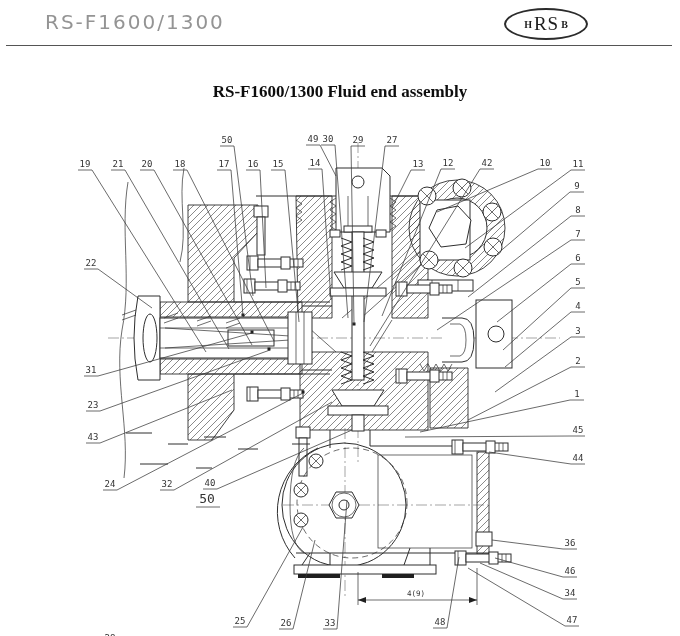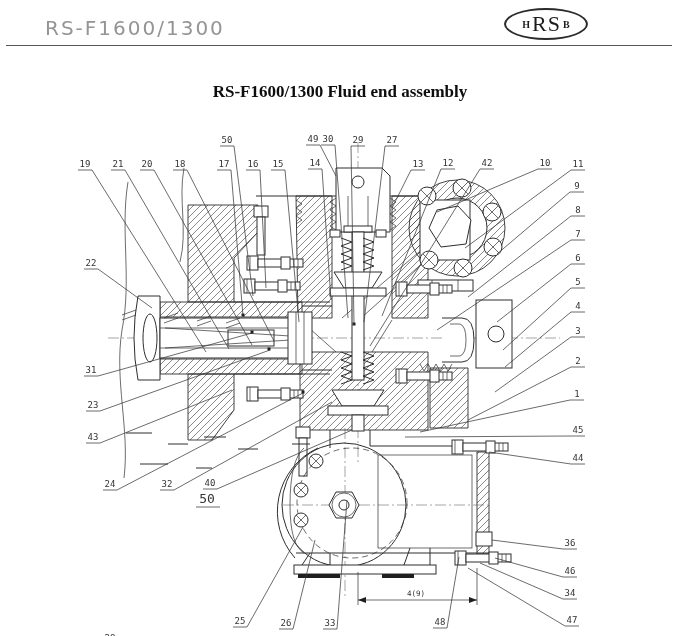--- a/index.html
+++ b/index.html
@@ -1,32 +1,32 @@
 <!DOCTYPE html>
 <html><head>
 <meta charset="utf-8">
 <style>
   html,body{margin:0;padding:0;}
   body{
     width:680px;height:636px;position:relative;background:#ffffff;
     font-family:"Liberation Sans",sans-serif;overflow:hidden;
   }
   
-  .hdr{position:absolute;top:16px;left:45px;display:flex;align-items:baseline;gap:100px;
+  .hdr{position:absolute;top:10px;left:45px;display:flex;align-items:baseline;gap:100px;
        color:#949494;font-family:"DejaVu Sans",sans-serif;}
   .hdr .model{font-size:20px;letter-spacing:2px;}
   .hdr .product{font-size:20px;letter-spacing:3px;}
   .logo{
     position:absolute;top:8px;right:92px;width:80px;height:28px;
     border:2px solid #2b2b2b;border-radius:50%;
     display:flex;align-items:center;justify-content:center;gap:2px;
     font-family:"Liberation Serif",serif;color:#1d1d1d;background:#fff;
   }
   .logo .sm{font-size:10px;font-weight:bold;}
-  .logo .lg{font-size:22px;letter-spacing:1px;}
+  .logo .lg{font-size:19px;letter-spacing:1px;}
   .rule{position:absolute;top:45px;left:6px;width:666px;border-top:1.6px solid #555;}
   
   .title{
     position:absolute;top:82px;left:0;width:680px;text-align:center;
     font-family:"Liberation Serif",serif;font-weight:bold;font-size:17px;color:#0d0d0d;
   }
   
   svg{position:absolute;top:0;left:0;}
   .ln{fill:none;stroke:#2e2e2e;stroke-width:1;}
   .tn{fill:none;stroke:#2e2e2e;stroke-width:.7;}

